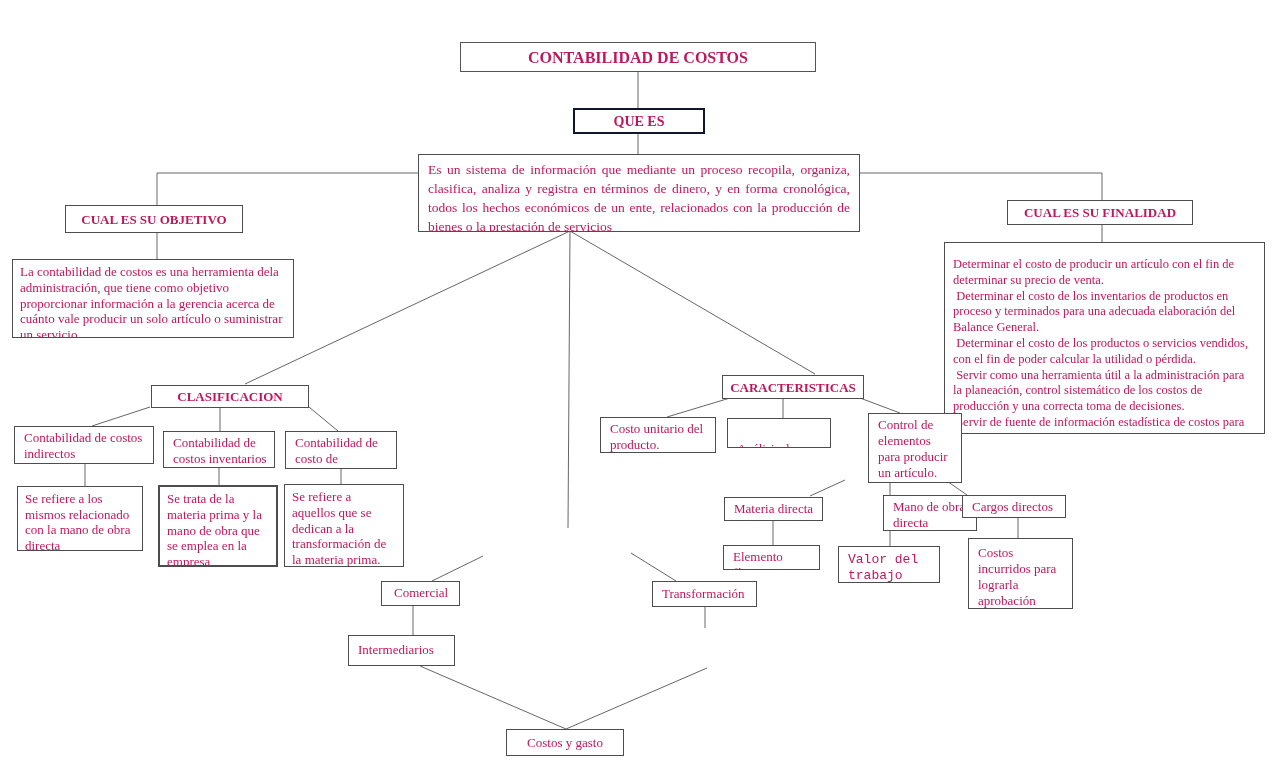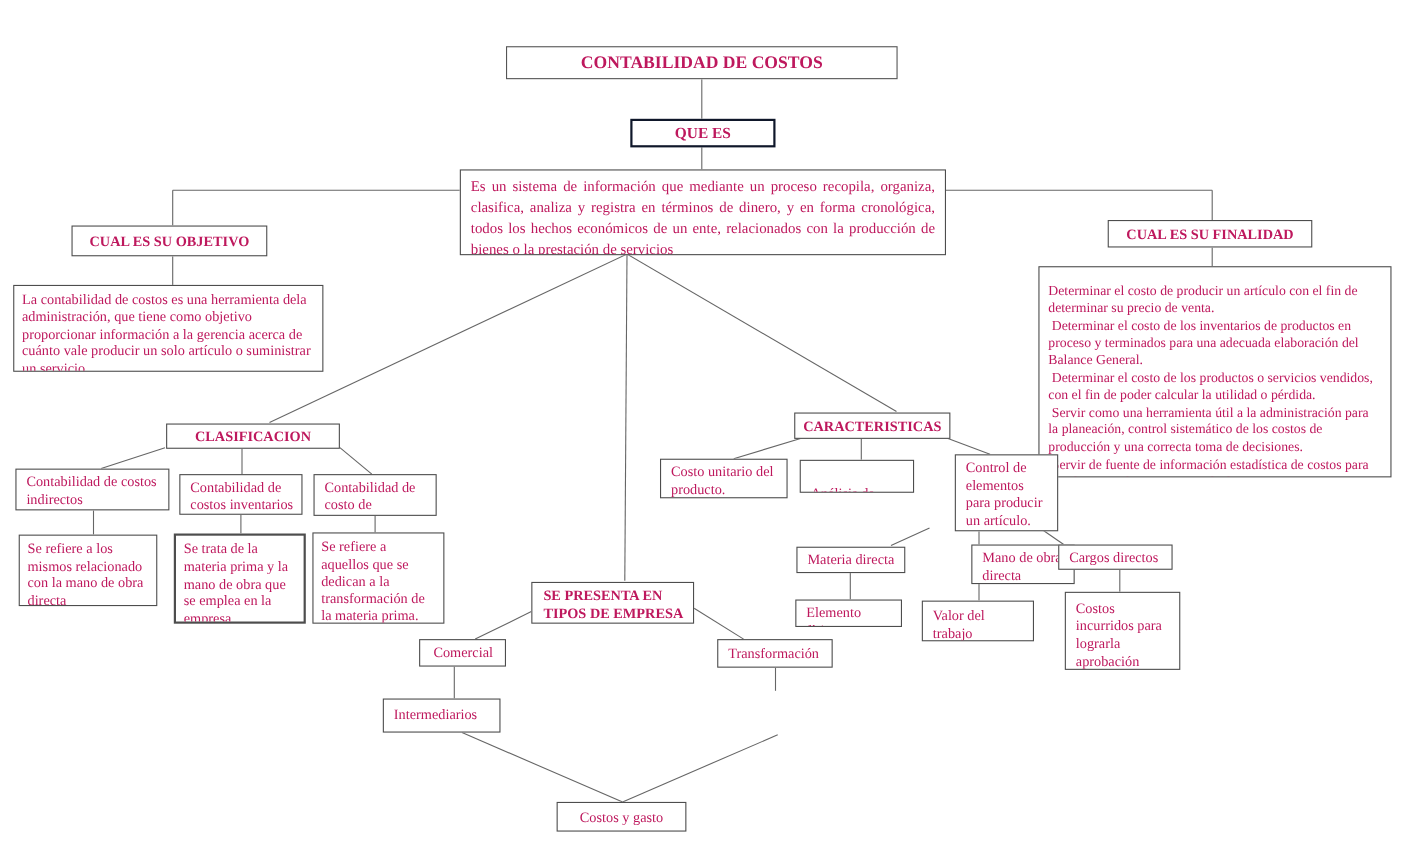--- a/index.html
+++ b/index.html
@@ -113,24 +113,23 @@
 
   <div class="box lbl" style="left:600px;top:417px;width:116px;height:36px;">Costo unitario del producto.</div>
   <div class="box lbl" style="left:727px;top:418px;width:104px;height:30px;padding-top:22px;">Análisis de costo</div>
   <div class="box lbl" style="left:856px;top:413px;width:94px;height:70px;margin-left:12px;">Control de elementos para producir un artículo.</div>
 
   <div class="box lbl" style="left:724px;top:497px;width:99px;height:24px;">Materia directa</div>
   <div class="box lbl" style="left:843px;top:495px;width:94px;height:36px;margin-left:40px;">Mano de obra directa</div>
   <div class="box lbl" style="left:962px;top:495px;width:104px;height:23px;">Cargos directos</div>
 
   <div class="box lbl" style="left:723px;top:545px;width:97px;height:25px;">Elemento físico</div>
-  <div class="box lbl" style="left:838px;top:546px;width:102px;height:37px;padding-top:5px;">Valor del trabajo</div>
+  <div class="box lbl" style="left:838px;top:546px;width:102px;height:37px;padding-top:5px;font-family:Liberation Mono, monospace;">Valor del trabajo</div>
   <div class="box lbl" style="left:968px;top:538px;width:105px;height:71px;padding-top:6px;">Costos incurridos para lograrla aprobación</div>
 
-  <div class="box" style="left:483px;top:529px;width:148px;height:38px;font-weight:bold;font-size:13px;line-height:17px;padding:2px 4px 0 10px;">SE PRESENTA EN TIPOS DE EMPRESA</div>
 
   <div class="box lbl" style="left:381px;top:581px;width:79px;height:25px;padding-left:12px;">Comercial</div>
   <div class="box lbl" style="left:652px;top:581px;width:105px;height:26px;padding-top:4px;">Transformación</div>
 
   <div class="box lbl" style="left:348px;top:635px;width:107px;height:31px;padding-top:6px;">Intermediarios</div>
 
   <div class="box head" style="left:506px;top:729px;width:118px;height:27px;font-weight:normal;">Costos y gasto</div>
 
 </div>
 

